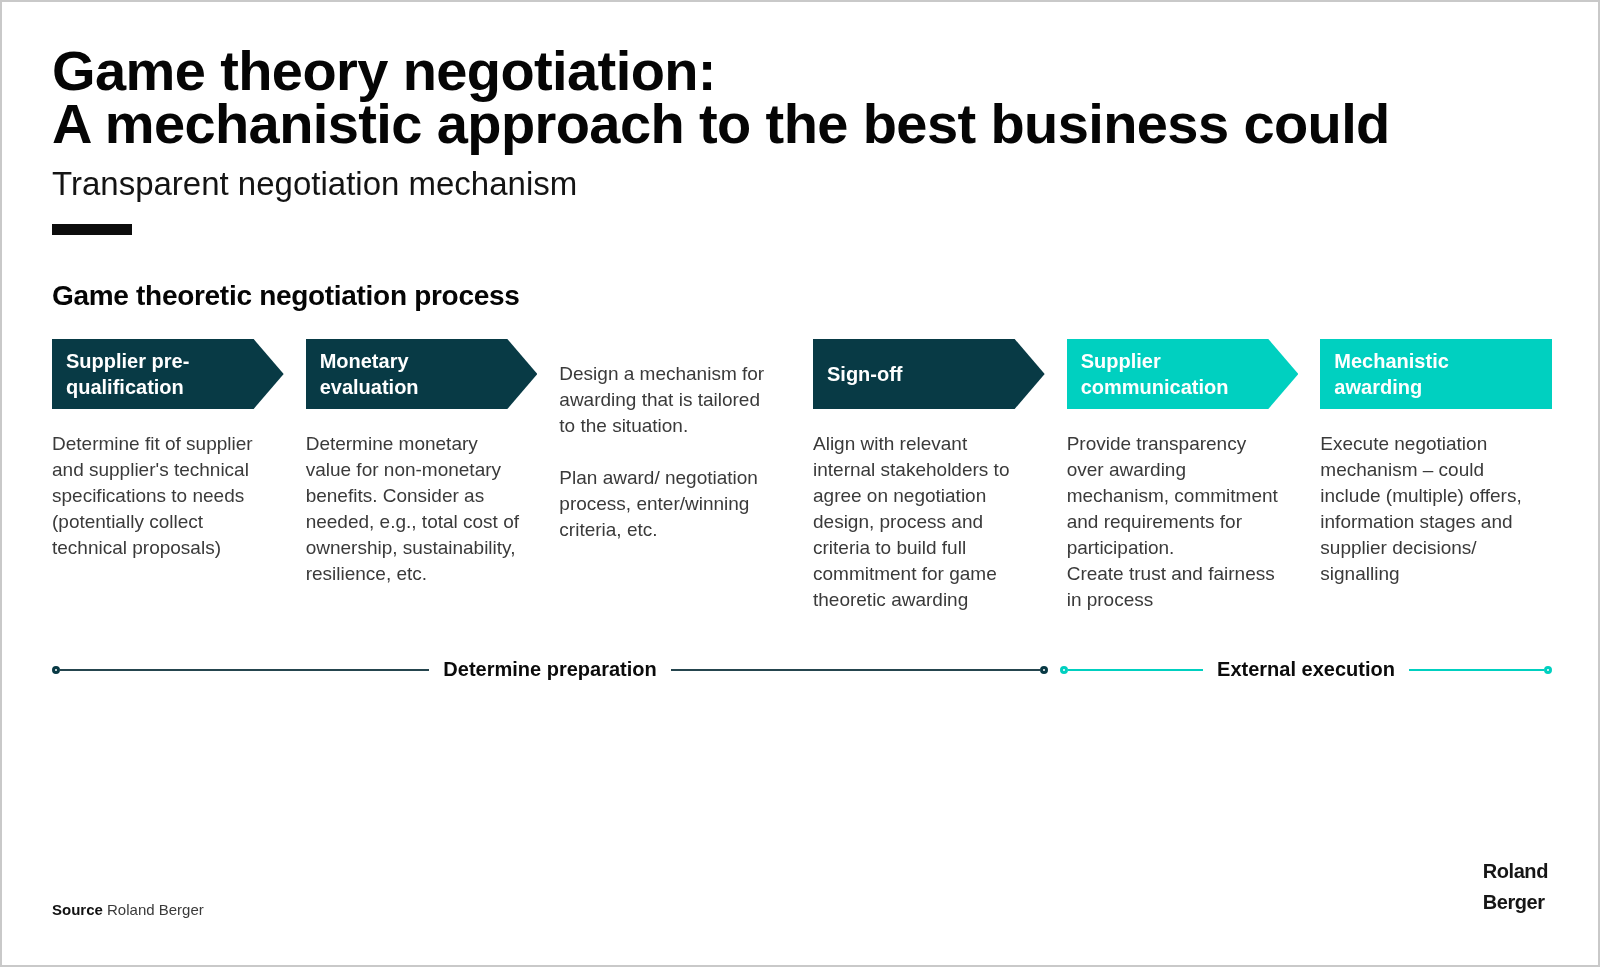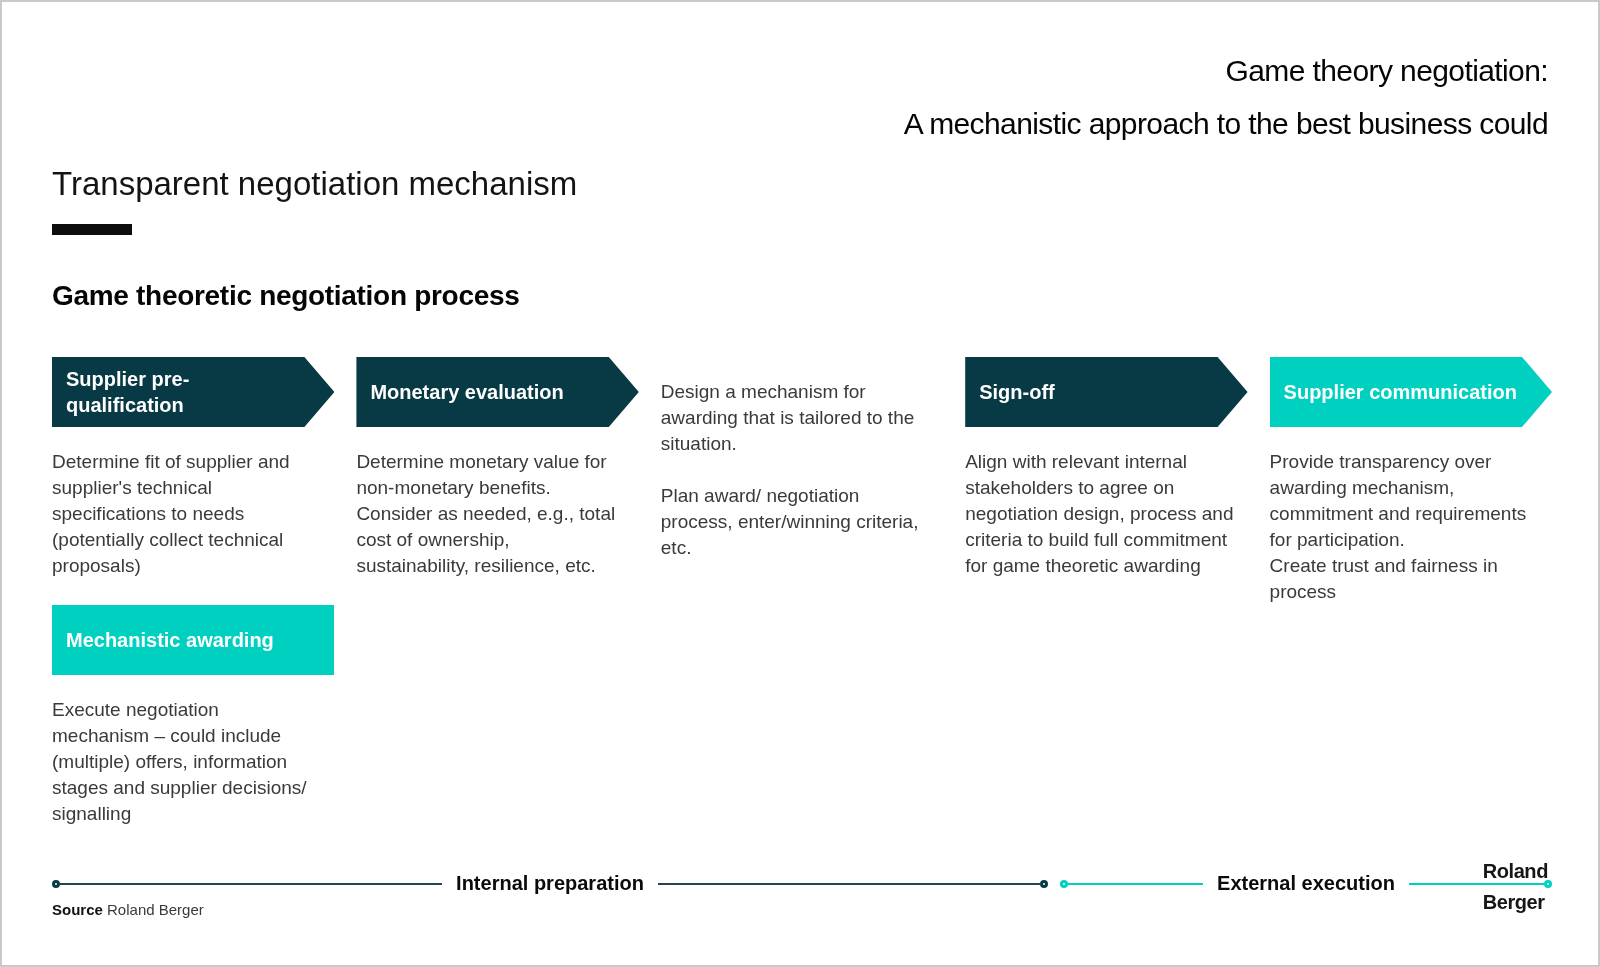--- a/index.html
+++ b/index.html
@@ -9,26 +9,25 @@
     background: #ffffff;
     border: 2px solid #c9c9c9;
     position: relative;
     overflow: hidden;
     color: #111;
   }
   .page { padding: 42px 50px 0 50px; }
 
   
   .title {
-    font-size: 30px;
+    font-size: 56px;
     line-height: 53px;
-    font-weight: 400;
+    font-weight: 700;
     letter-spacing: -0.6px;
     color: #050505;
-    text-align: right;
   }
   .subtitle {
     margin-top: 14px;
     font-size: 33px;
     line-height: 40px;
     font-weight: 400;
     color: #141414;
   }
   .title-bar {
     width: 80px;
@@ -42,23 +41,23 @@
     margin-top: 46px;
     font-size: 28px;
     line-height: 30px;
     font-weight: 700;
     letter-spacing: -0.3px;
     color: #050505;
   }
 
   
   .steps-grid {
-    margin-top: 46px;
+    margin-top: 28px;
     display: grid;
-    grid-template-columns: repeat(5, 1fr);
+    grid-template-columns: repeat(6, 1fr);
     column-gap: 22px;
     width: 1500px;
   }
   .step-arrow {
     height: 70px;
     display: flex;
     align-items: center;
     color: #ffffff;
     font-weight: 700;
     font-size: 20px;
@@ -184,21 +183,21 @@
       </div>
       <div class="step-desc">Execute negotiation mechanism – could include (multiple) offers, information stages and supplier decisions/ signalling</div>
     </div>
 
   </div>
 
   <div class="timeline">
     <div class="timeline-segment internal">
       <span class="tl-circle"></span>
       <span class="tl-line"></span>
-      <span class="tl-label">Internal preparation</span>
+      <span class="tl-label">Determine preparation</span>
       <span class="tl-line"></span>
       <span class="tl-circle"></span>
     </div>
     <div class="timeline-segment external">
       <span class="tl-circle"></span>
       <span class="tl-line"></span>
       <span class="tl-label">External execution</span>
       <span class="tl-line"></span>
       <span class="tl-circle"></span>
     </div>

